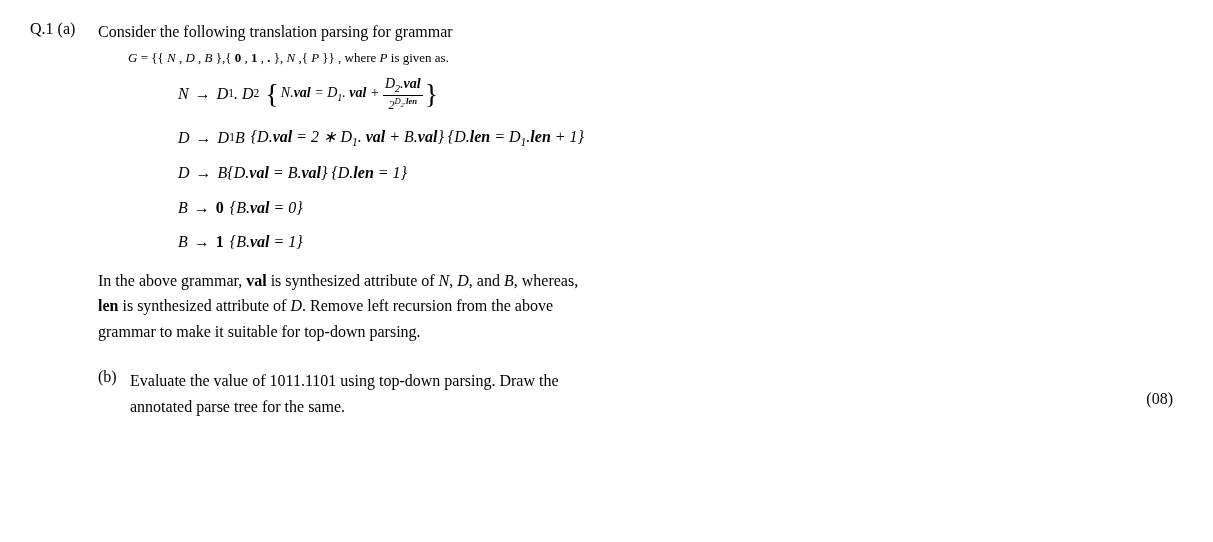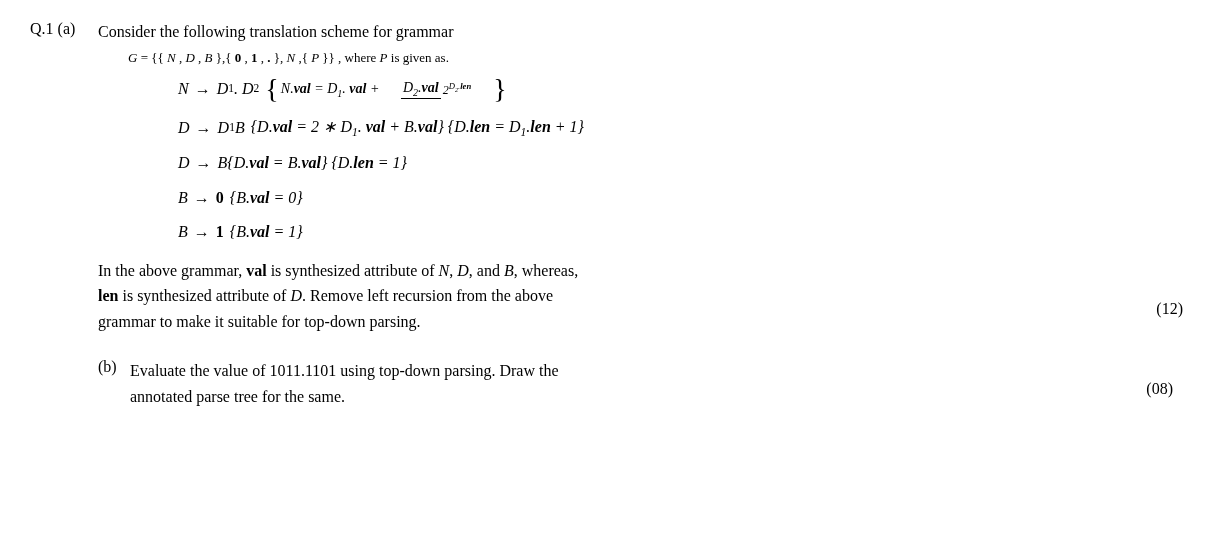--- a/index.html
+++ b/index.html
@@ -48,24 +48,24 @@
       margin-bottom: 8px;
     }
     .arrow {
       margin: 0 6px;
     }
     .italic { font-style: italic; }
     .bold { font-weight: bold; }
     
     .fraction {
       display: inline-flex;
-      flex-direction: row;
+      flex-direction: column;
       align-items: center;
       vertical-align: middle;
-      margin: 0 18px;
+      margin: 0 0;
       font-style: italic;
     }
     .fraction .numerator {
       border-bottom: 1px solid #000;
       padding: 0 2px;
       font-size: 14px;
       line-height: 1.2;
     }
     .fraction .denominator {
       padding: 0 2px;
@@ -130,21 +130,21 @@
 <div class="question-block">
 
   <div class="outer-row">
     <div class="outer-row-content">
 
       <div style="display:flex; align-items:flex-start; gap:8px;">
         <span class="q-label">Q.1 (a)</span>
         <div class="q-part-a">
 
           <div class="grammar-intro">
-            <span>Consider the following translation scheme for grammar</span>
+            <span>Consider the following translation parsing for grammar</span>
           </div>
 
           <div style="margin-left:30px; font-size:13px; margin-bottom:8px;">
             <span class="italic">G</span>
             <span> = {{</span>
             <span class="italic">N</span>
             <span>,</span>
             <span class="italic">D</span>
             <span>,</span>
             <span class="italic">B</span>
@@ -244,23 +244,20 @@
               In the above grammar, <span class="bold">val</span> is synthesized attribute of <span class="italic">N</span>, <span class="italic">D</span>, and <span class="italic">B</span>, whereas,
               <br><span class="bold">len</span> is synthesized attribute of <span class="italic">D</span>. Remove left recursion from the above
               <br>grammar to make it suitable for top-down parsing.
             </p>
           </div>
 
         </div>
       </div>
 
     </div>
-    <div class="outer-row-marks" style="padding-top: 280px;">
-      <span>(12)</span>
-    </div>
   </div>
 
   <div style="display:flex; align-items:flex-start; margin-top:8px;">
     <div style="min-width:68px;"></div>
     <div class="part-b-label" style="min-width:32px;">(b)</div>
     <div class="part-b-content">
       <p>
         Evaluate the value of 1011.1101 using top-down parsing. Draw the
         <br>annotated parse tree for the same.
       </p>

